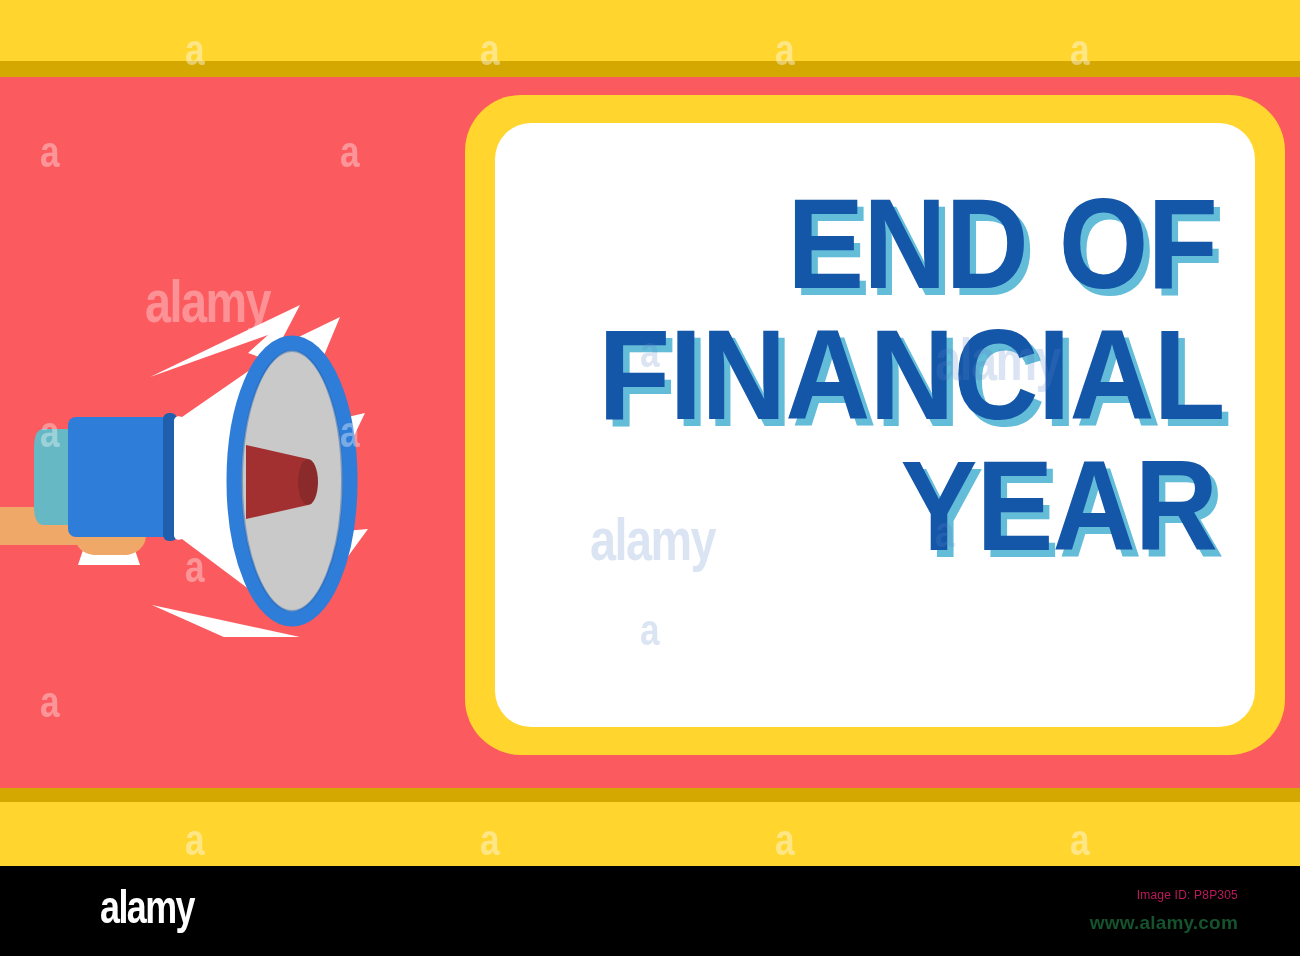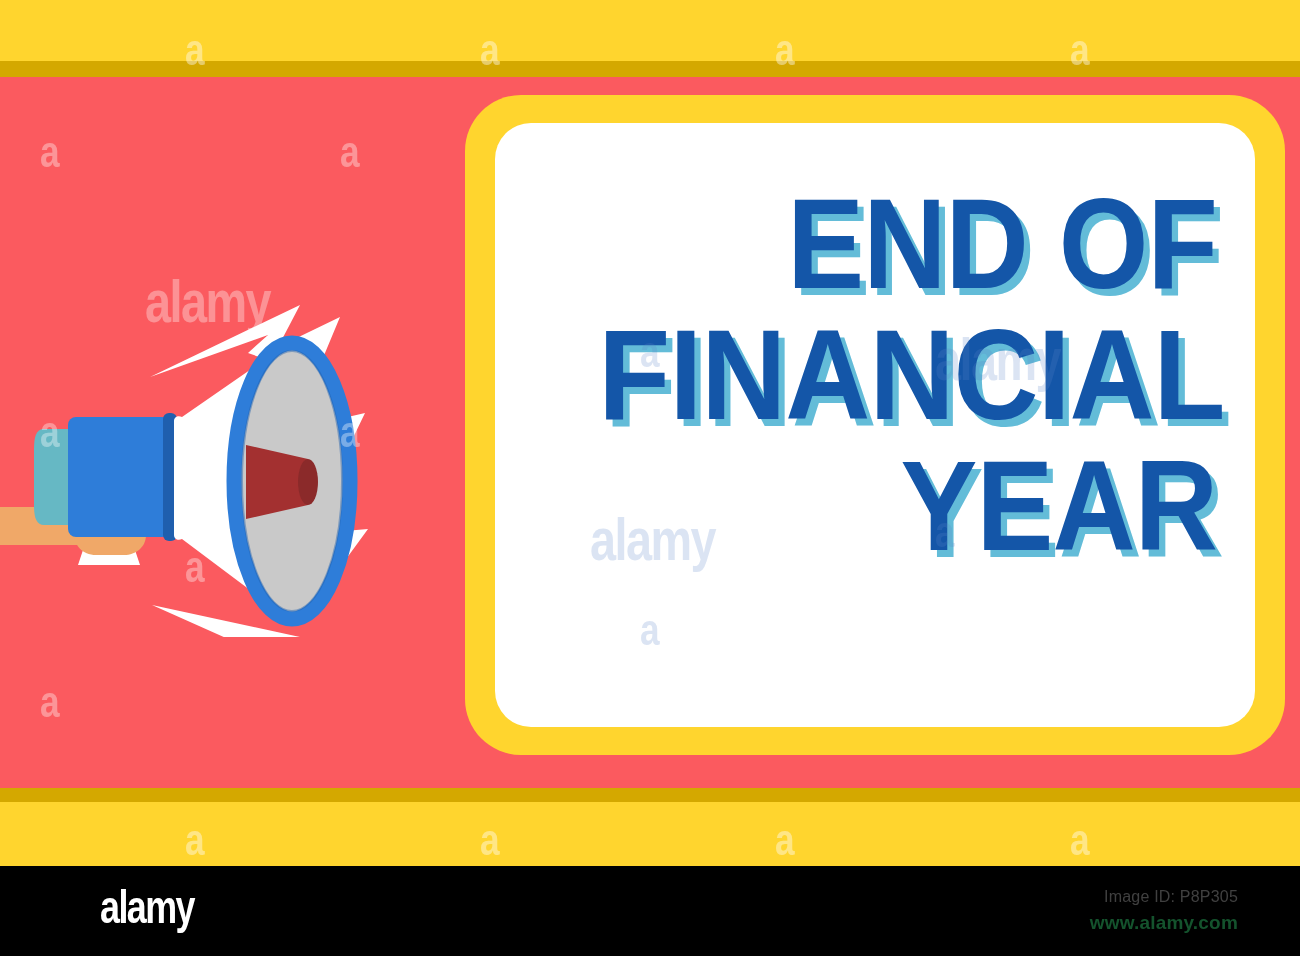--- a/index.html
+++ b/index.html
@@ -71,22 +71,22 @@
     font-size: 46px;
     font-weight: 700;
     letter-spacing: -2px;
     transform: scaleX(0.78);
     transform-origin: left top;
     line-height: 1;
   }
   .footer-imageid {
     position: absolute;
     right: 62px; top: 888px;
-    color: #404040;
-    font-size: 16px;
+    color: #be185d;
+    font-size: 12px;
     font-weight: 400;
     text-align: right;
     letter-spacing: 0.2px;
   }
   .footer-url {
     position: absolute;
     right: 62px; top: 912px;
     color: #14532d;
     font-size: 19px;
     font-weight: 700;

